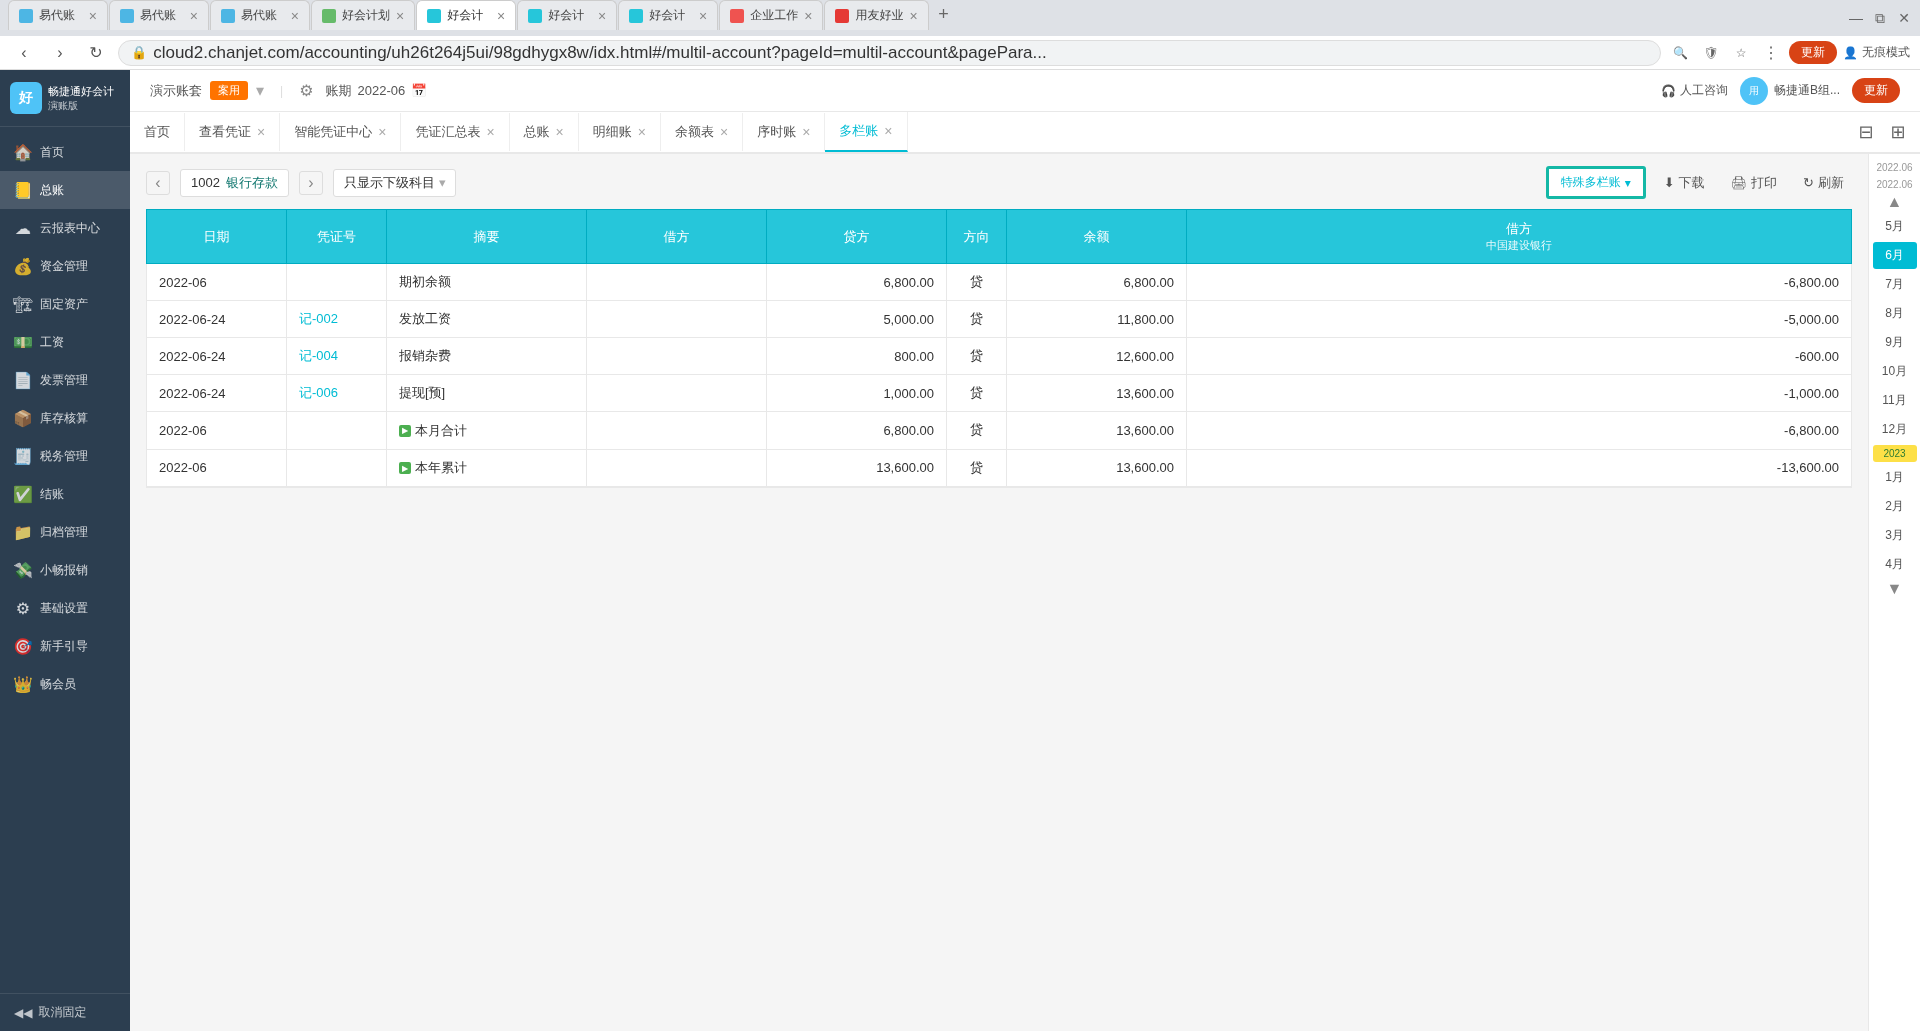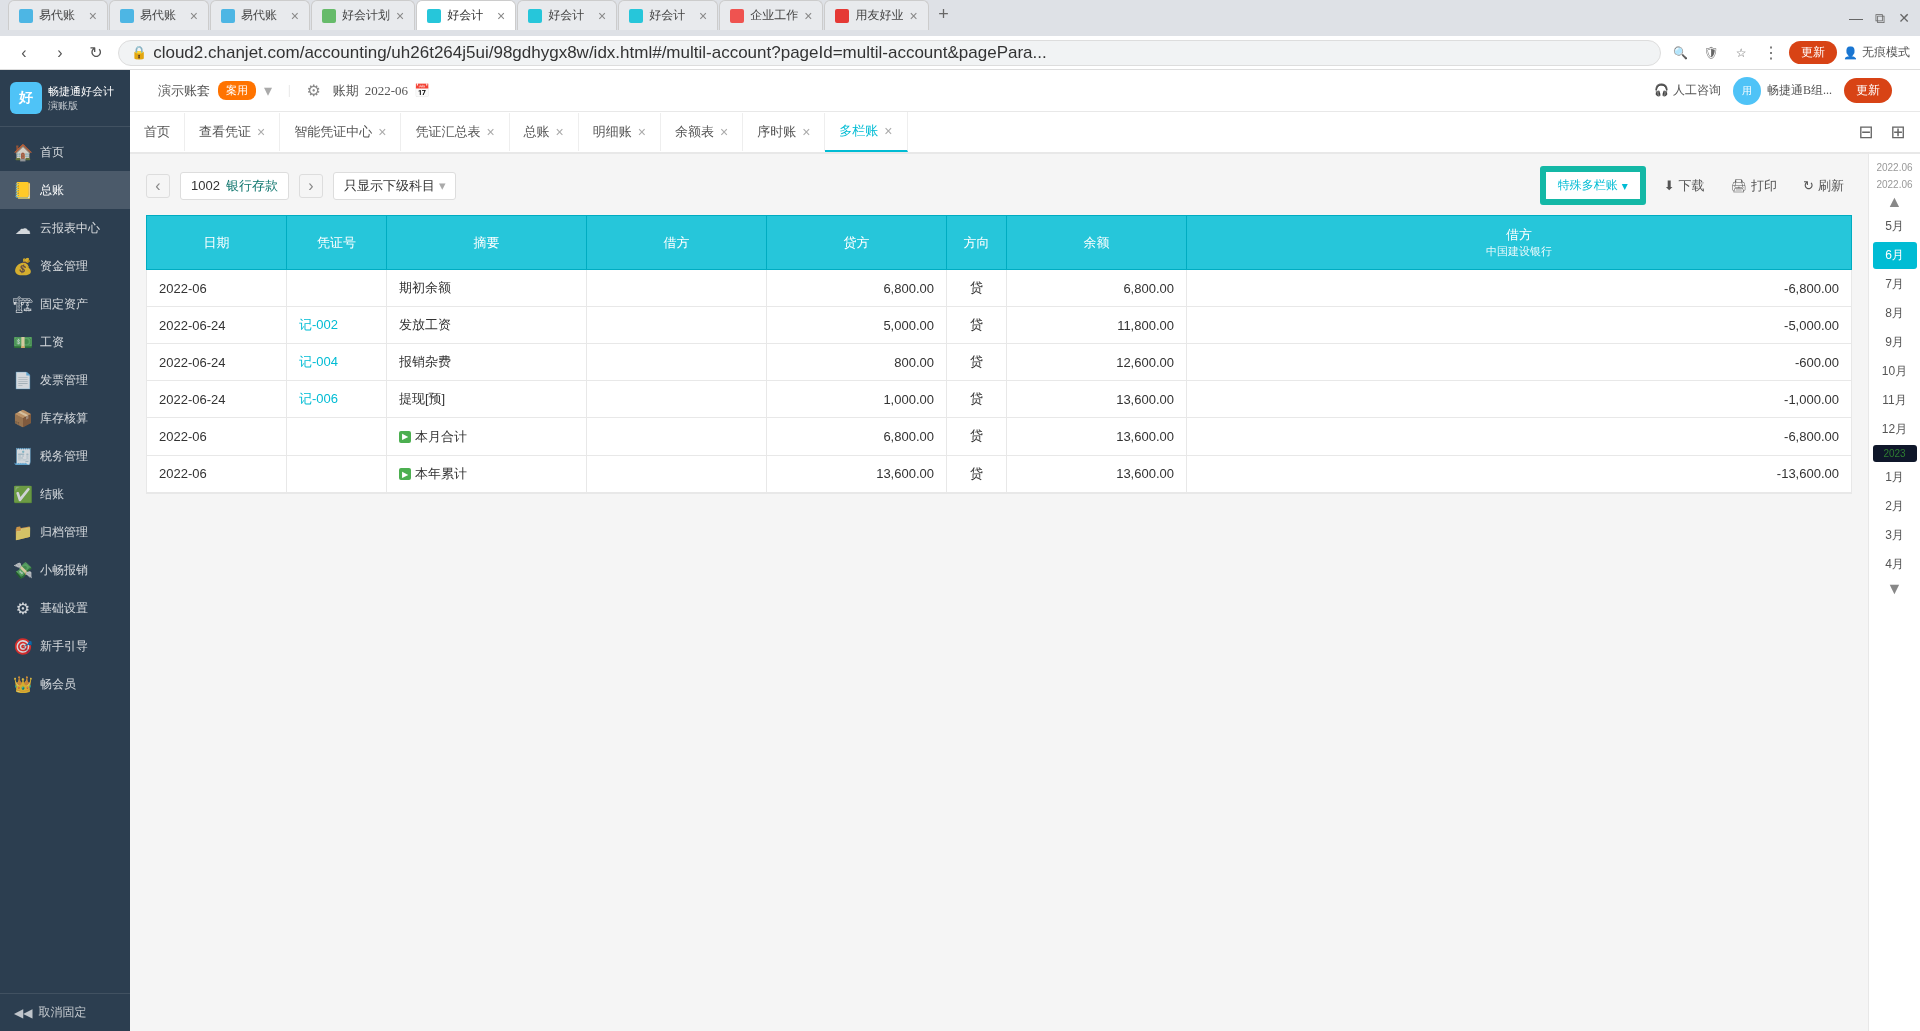--- a/index.html
+++ b/index.html
@@ -34,23 +34,23 @@
     .sidebar-menu { flex: 1; overflow-y: auto; padding: 6px 0; }
     .menu-item { display: flex; align-items: center; gap: 8px; padding: 10px 14px; cursor: pointer; color: rgba(255,255,255,0.8); font-size: 12px; }
     .menu-item.active { background: rgba(255,255,255,0.15); color: #fff; }
     .menu-icon { width: 18px; height: 18px; display: flex; align-items: center; justify-content: center; font-size: 16px; flex-shrink: 0; }
     .sidebar-footer { padding: 10px 14px; border-top: 1px solid rgba(255,255,255,0.1); cursor: pointer; color: rgba(255,255,255,0.7); font-size: 12px; display: flex; align-items: center; gap: 6px; }
 
     
     .main-content { flex: 1; display: flex; flex-direction: column; overflow: hidden; background: #f5f5f5; }
 
     
-    .app-header { background: #fff; height: 42px; display: flex; align-items: center; padding: 0 28px; border-bottom: 1px solid #e8e8e8; gap: 12px; font-family: Liberation Serif, serif; }
+    .app-header { background: #fff; height: 42px; display: flex; align-items: center; padding: 0 20px; border-bottom: 1px solid #e8e8e8; gap: 12px; }
     .account-info { display: flex; align-items: center; gap: 8px; }
-    .demo-badge { background: #ff7300; color: #fff; padding: 2px 8px; border-radius: 8px; font-size: 11px; }
+    .demo-badge { background: #ff7300; color: #fff; padding: 2px 8px; border-radius: 3px; font-size: 11px; }
     .period-info { display: flex; align-items: center; gap: 6px; color: #555; font-size: 13px; }
     .header-right { margin-left: auto; display: flex; align-items: center; gap: 12px; }
     .consult-btn { display: flex; align-items: center; gap: 4px; color: #555; cursor: pointer; font-size: 12px; }
     .user-info { display: flex; align-items: center; gap: 6px; }
     .user-avatar { width: 28px; height: 28px; background: #4fc3f7; border-radius: 50%; display: flex; align-items: center; justify-content: center; font-size: 10px; color: #fff; }
     .update-btn { background: #d84315; color: #fff; padding: 4px 12px; border-radius: 14px; font-size: 12px; cursor: pointer; }
 
     
     .tab-bar { background: #fff; display: flex; align-items: center; border-bottom: 2px solid #e8e8e8; padding: 0 0 0 0; overflow-x: auto; flex-shrink: 0; }
     .page-tab { display: flex; align-items: center; gap: 4px; padding: 10px 14px; cursor: pointer; color: #555; font-size: 13px; border-right: 1px solid #eee; white-space: nowrap; }
@@ -64,39 +64,39 @@
 
     
     .page-content { flex: 1; padding: 12px 16px; overflow-y: auto; }
 
     
     .ledger-toolbar { display: flex; align-items: center; gap: 10px; margin-bottom: 10px; }
     .nav-arrow { width: 24px; height: 24px; display: flex; align-items: center; justify-content: center; cursor: pointer; color: #888; font-size: 16px; border: 1px solid #ddd; border-radius: 3px; }
     .account-selector { display: flex; align-items: center; gap: 6px; padding: 4px 10px; border: 1px solid #ddd; background: #fff; border-radius: 3px; cursor: pointer; font-size: 13px; color: #333; }
     .filter-dropdown { display: flex; align-items: center; gap: 4px; padding: 4px 10px; border: 1px solid #ddd; background: #fff; border-radius: 3px; cursor: pointer; font-size: 13px; color: #333; }
     .toolbar-right { margin-left: auto; display: flex; align-items: center; gap: 10px; }
-    .multi-col-btn { padding: 5px 12px; border: 6px solid #14b8a6; color: #00bcd4; background: #fff; border-radius: 3px; cursor: pointer; font-size: 12px; display: flex; align-items: center; gap: 4px; }
+    .multi-col-btn { padding: 5px 12px; border: 3px solid #14b8a6; color: #00bcd4; background: #fff; border-radius: 3px; cursor: pointer; font-size: 12px; display: flex; align-items: center; gap: 4px; }
     .action-btn { display: flex; align-items: center; gap: 4px; color: #555; cursor: pointer; font-size: 13px; padding: 4px 8px; }
 
     
     .ledger-table { width: 100%; border-collapse: collapse; background: #fff; }
     .ledger-table th { background: #26c6da; color: #fff; padding: 10px 12px; text-align: center; font-weight: normal; font-size: 13px; border: 1px solid #00acc1; }
     .ledger-table td { padding: 9px 12px; border: 1px solid #e8e8e8; font-size: 13px; color: #333; }
     .ledger-table td.number { text-align: right; }
     .ledger-table td.center { text-align: center; }
     .voucher-link { color: #00bcd4; cursor: pointer; }
     .summary-tag { display: inline-flex; align-items: center; gap: 4px; }
     .green-dot { width: 12px; height: 12px; background: #4caf50; border-radius: 2px; display: inline-flex; align-items: center; justify-content: center; color: #fff; font-size: 8px; flex-shrink: 0; }
     .header-sub { font-size: 11px; color: rgba(255,255,255,0.9); }
 
     
     .month-nav { width: 52px; background: #fff; border-left: 1px solid #e8e8e8; display: flex; flex-direction: column; align-items: center; padding: 4px 0; overflow-y: auto; flex-shrink: 0; }
     .month-item { width: 44px; text-align: center; padding: 5px 2px; cursor: pointer; font-size: 12px; color: #555; border-radius: 3px; margin: 1px 0; }
     .month-item.active { background: #00bcd4; color: #fff; border-radius: 3px; }
-    .month-item.year-2023 { background: #0f172a; color: #2e7d32; font-size: 10px; padding: 3px 2px; }
+    .month-item.year-2023 { background: #fde047; color: #2e7d32; font-size: 10px; padding: 3px 2px; }
     .scroll-btn { width: 44px; height: 20px; display: flex; align-items: center; justify-content: center; cursor: pointer; color: #888; font-size: 16px; }
 
     
     .h-scroll { height: 12px; background: #f5f5f5; border-top: 1px solid #e8e8e8; }
 
     .account-num { color: #333; font-weight: 500; }
     .account-name { color: #0f766e; }
   </style>
 </head>
 <body>

